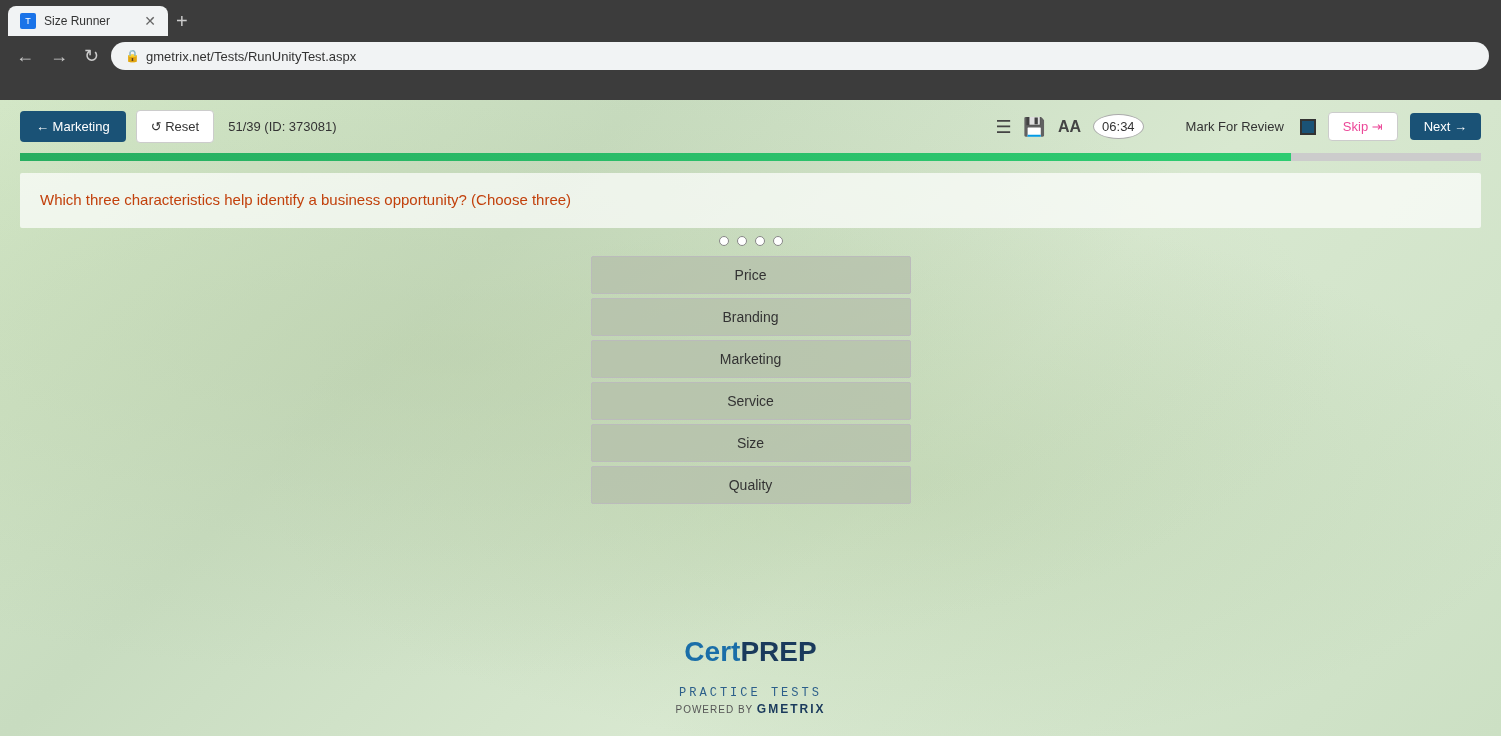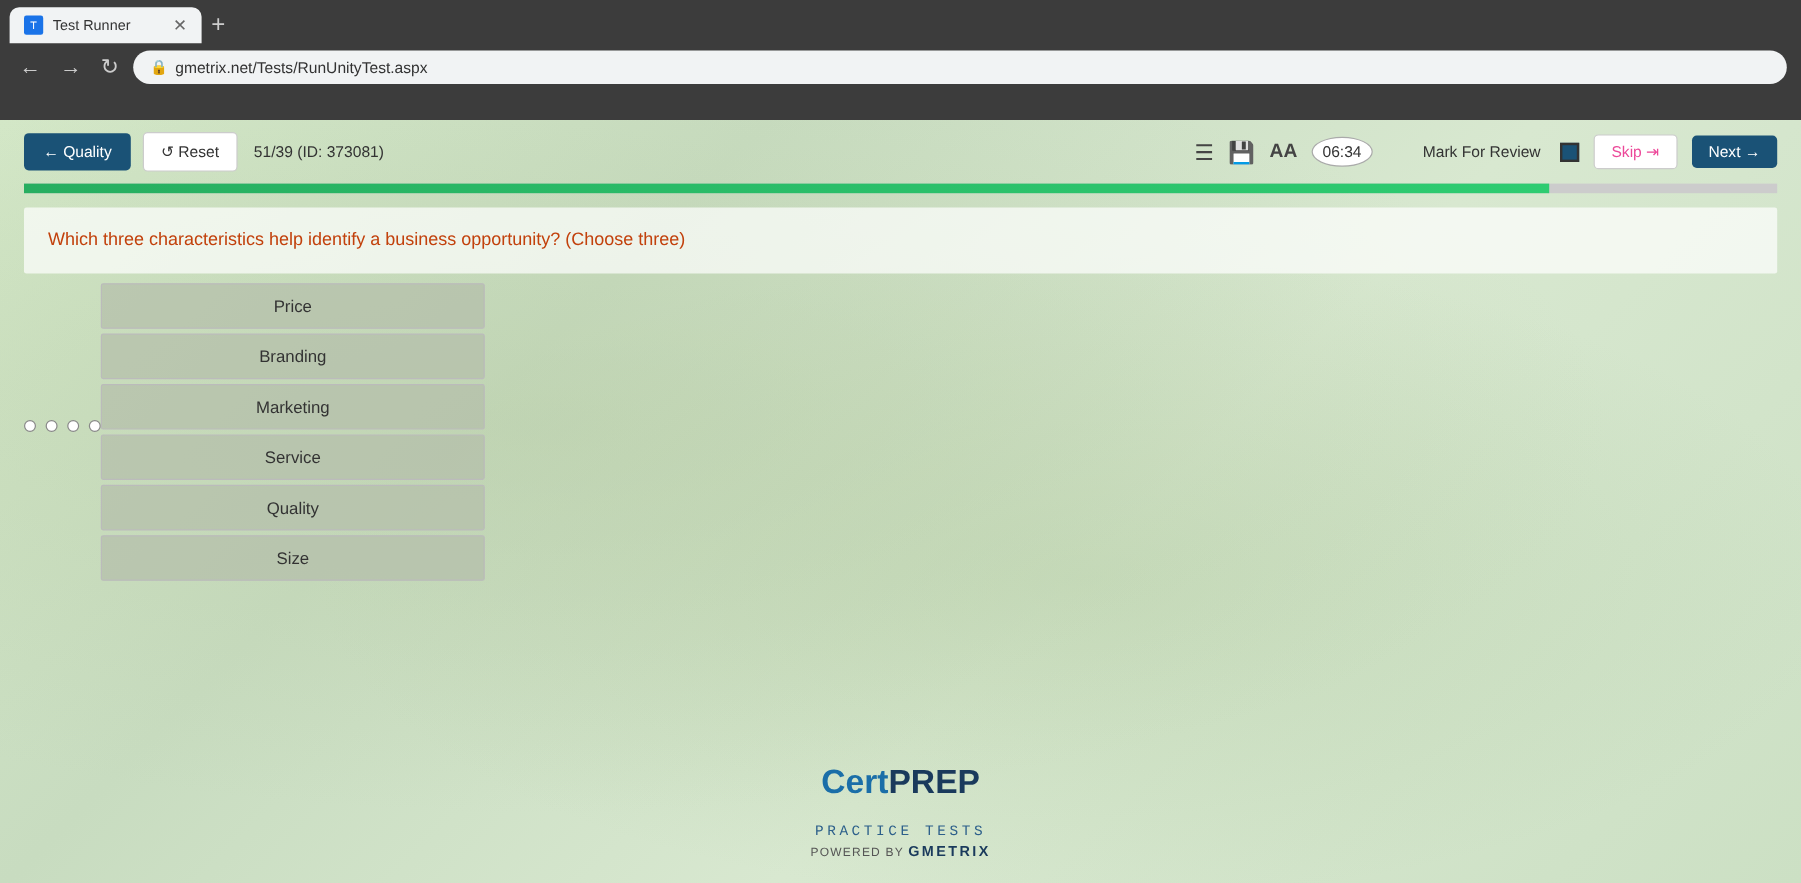--- a/index.html
+++ b/index.html
@@ -264,21 +264,21 @@
       color: #c2410c;
       line-height: 1.5;
     }
 
     
     .answers-area {
       position: relative;
       z-index: 10;
       margin: 8px 20px 0;
       display: flex;
-      flex-direction: row;
+      flex-direction: column;
       align-items: center;
     }
 
     .selection-dots {
       display: flex;
       gap: 8px;
       margin-bottom: 10px;
     }
 
     .dot {
@@ -348,42 +348,42 @@
       letter-spacing: 2px;
     }
   </style>
 </head>
 <body>
 
 <div class="browser-chrome">
   <div class="tab-bar">
     <div class="browser-tab">
       <div class="tab-favicon">T</div>
-      <span>Test Runner</span>
+      <span>Size Runner</span>
       <span class="tab-close">✕</span>
     </div>
     <button class="tab-new">+</button>
   </div>
 
   <div class="address-bar-row">
     <button class="nav-btn">←</button>
     <button class="nav-btn">→</button>
     <button class="nav-btn">↻</button>
     <div class="address-bar">
       <span class="lock-icon">🔒</span>
       <span>gmetrix.net/Tests/RunUnityTest.aspx</span>
     </div>
   </div>
 </div>
 
 <div class="page-content">
   <div class="swirl-bg"></div>
 
   <div class="toolbar">
-    <button class="btn-previous">← Quality</button>
+    <button class="btn-previous">← Marketing</button>
     <button class="btn-reset">↺ Reset</button>
     <span class="question-counter">51/39 (ID: 373081)</span>
 
     <div class="toolbar-icons">
       <button class="icon-btn">☰</button>
       <button class="icon-btn">💾</button>
       <button class="icon-btn" style="font-weight:bold;font-size:16px;">AA</button>
       <span class="timer-badge">06:34</span>
       <div class="mark-review">
         <span>Mark For Review</span>
@@ -408,22 +408,22 @@
       <span class="dot"></span>
       <span class="dot"></span>
       <span class="dot"></span>
     </div>
 
     <div class="answer-options">
       <div class="answer-option">Price</div>
       <div class="answer-option">Branding</div>
       <div class="answer-option">Marketing</div>
       <div class="answer-option">Service</div>
+      <div class="answer-option">Size</div>
       <div class="answer-option">Quality</div>
-      <div class="answer-option">Size</div>
     </div>
   </div>
 
   <div class="logo-area">
     <div class="logo-certprep">
       <span class="logo-cert">Cert</span><span class="logo-prep">PREP</span>
     </div>
     <div class="logo-subtitle">PRACTICE TESTS</div>
     <div class="logo-powered">
       <span>POWERED BY</span>

